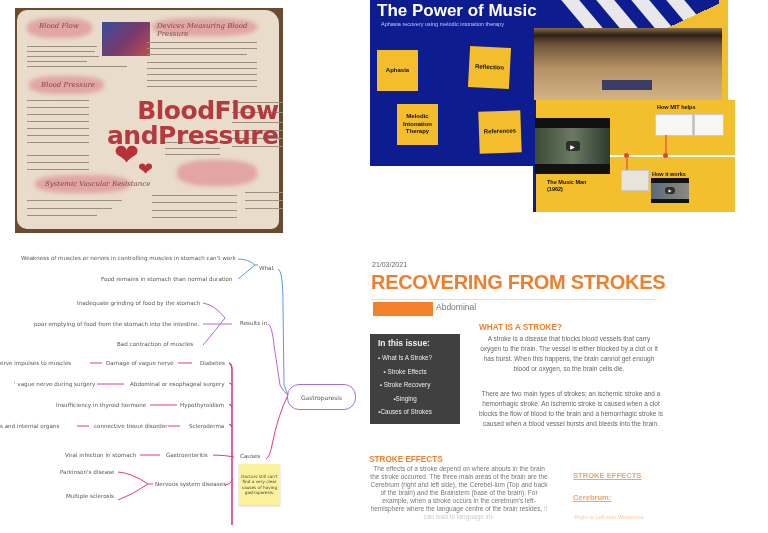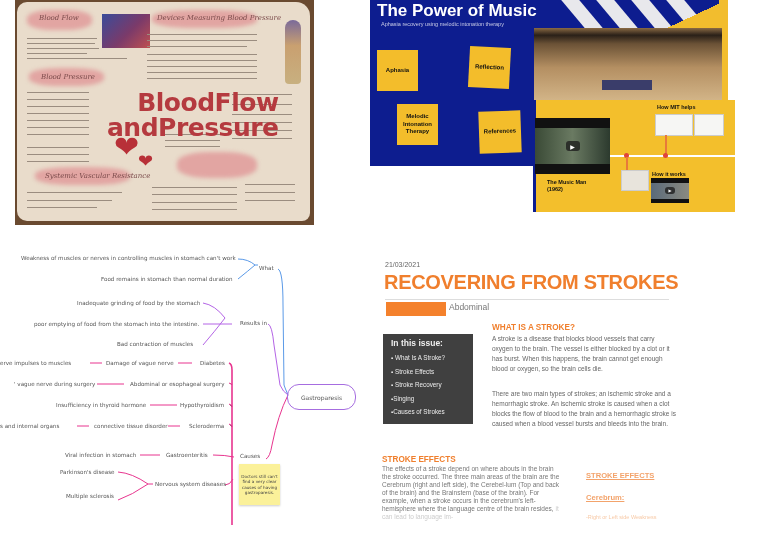--- a/index.html
+++ b/index.html
@@ -1,20 +1,20 @@
 <!DOCTYPE html>
 <html><head>
 <meta charset="utf-8">
 <style>
   html,body{margin:0;padding:0;background:#fff;}
   body{width:768px;height:533px;position:relative;overflow:hidden;font-family:"Liberation Sans",sans-serif;}
   .abs{position:absolute;}
 
   
-  .poster{left:15px;top:0;width:299px;height:225px;background:#6a4a30;overflow:hidden;}
+  .poster{left:15px;top:8px;width:268px;height:225px;background:#6a4a30;overflow:hidden;}
   .poster .paper{position:absolute;left:2px;top:2px;right:4px;bottom:4px;background:#e9dccb;border-radius:10px 14px 8px 10px;}
   .poster .blob{position:absolute;background:rgba(220,120,130,0.55);border-radius:40%;filter:blur(2px);}
   .poster .head{position:absolute;font-family:"DejaVu Serif",serif;font-style:italic;font-size:7px;color:#7a4a4a;}
   .poster .scribble{position:absolute;height:1px;background:#9b8d80;}
   .poster .title{position:absolute;left:90px;top:88px;font-family:"DejaVu Sans",sans-serif;font-weight:bold;color:#b53a3f;font-size:25px;line-height:25px;letter-spacing:-0.5px;text-align:right;}
   .poster .heart{position:absolute;color:#b83038;line-height:1;}
   .poster .art{position:absolute;left:85px;top:12px;width:48px;height:34px;background:linear-gradient(135deg,#3a4c9a,#7a3a6a 55%,#c05050);}
   .poster .body-fig{position:absolute;left:268px;top:18px;width:16px;height:64px;background:linear-gradient(#7a6a9a,#c9a070 40%,#c8b080);border-radius:8px 8px 4px 4px;}
 
   
@@ -40,21 +40,21 @@
   .pres .thumb{position:absolute;background:#f6f6f4;border:1px solid #ccc;}
 
   
   .mind{left:0;top:245px;width:370px;height:288px;font-family:"DejaVu Sans",sans-serif;}
   .mind .t{position:absolute;font-size:5.6px;color:#555;white-space:nowrap;}
   .mind svg{position:absolute;left:0;top:0;}
   .mind .node{position:absolute;left:287px;top:139px;width:67px;height:24px;border:1.3px solid #a66de0;border-radius:12px;font-size:6px;color:#555;display:flex;align-items:center;justify-content:center;}
   .mind .sticky{position:absolute;left:239px;top:219px;width:41px;height:41px;background:#fbf19a;box-shadow:0 1px 2px rgba(0,0,0,.2);font-size:4.2px;color:#444;text-align:center;display:flex;align-items:center;justify-content:center;line-height:5.2px;padding:2px;box-sizing:border-box;}
 
   
-  .news{left:375px;top:250px;width:393px;height:283px;}
+  .news{left:362px;top:250px;width:393px;height:283px;text-align:center;}
   .news .date{position:absolute;left:10px;top:11px;font-size:7px;color:#666;}
   .news .h1{position:absolute;left:9px;top:21px;font-size:20px;font-weight:bold;color:#f07f2d;letter-spacing:-0.3px;}
   .news .rule{position:absolute;left:10px;top:49px;width:284px;height:1px;background:#ddd;}
   .news .obar{position:absolute;left:11px;top:52px;width:60px;height:14px;background:#f4812c;}
   .news .nl{position:absolute;left:74px;top:52px;font-size:8.5px;color:#777;}
   .news .box{position:absolute;left:8px;top:84px;width:90px;height:90px;background:#404040;}
   .news .box .bt{position:absolute;left:8px;top:4px;font-size:8.5px;font-weight:bold;color:#eee;}
   .news .box ul{list-style:none;margin:0;padding:0;position:absolute;left:8px;top:20px;}
   .news .box li{font-size:6.3px;color:#ececec;height:13.5px;}
   .news .sec{position:absolute;font-size:8.2px;font-weight:bold;color:#f07f2d;}

